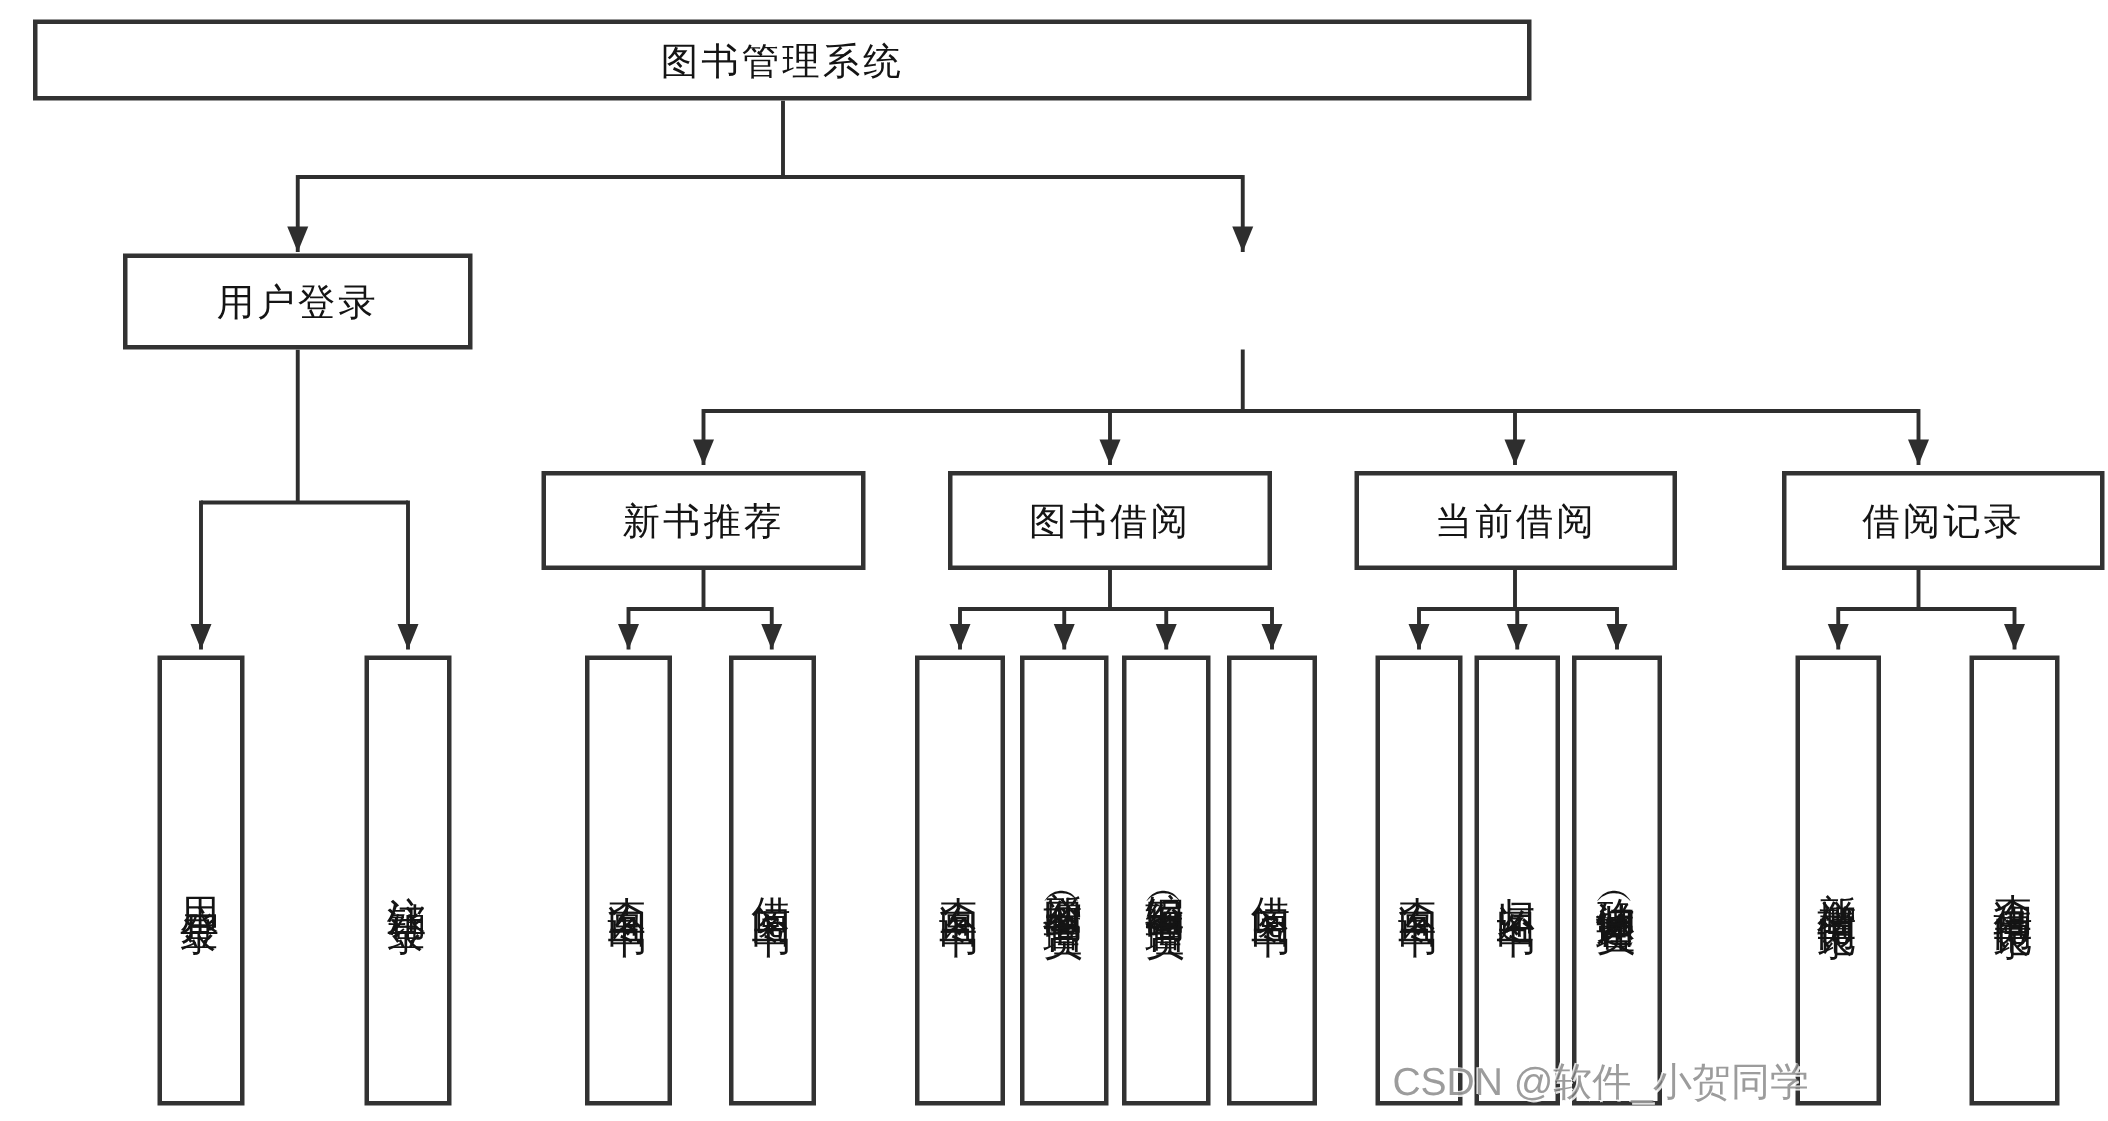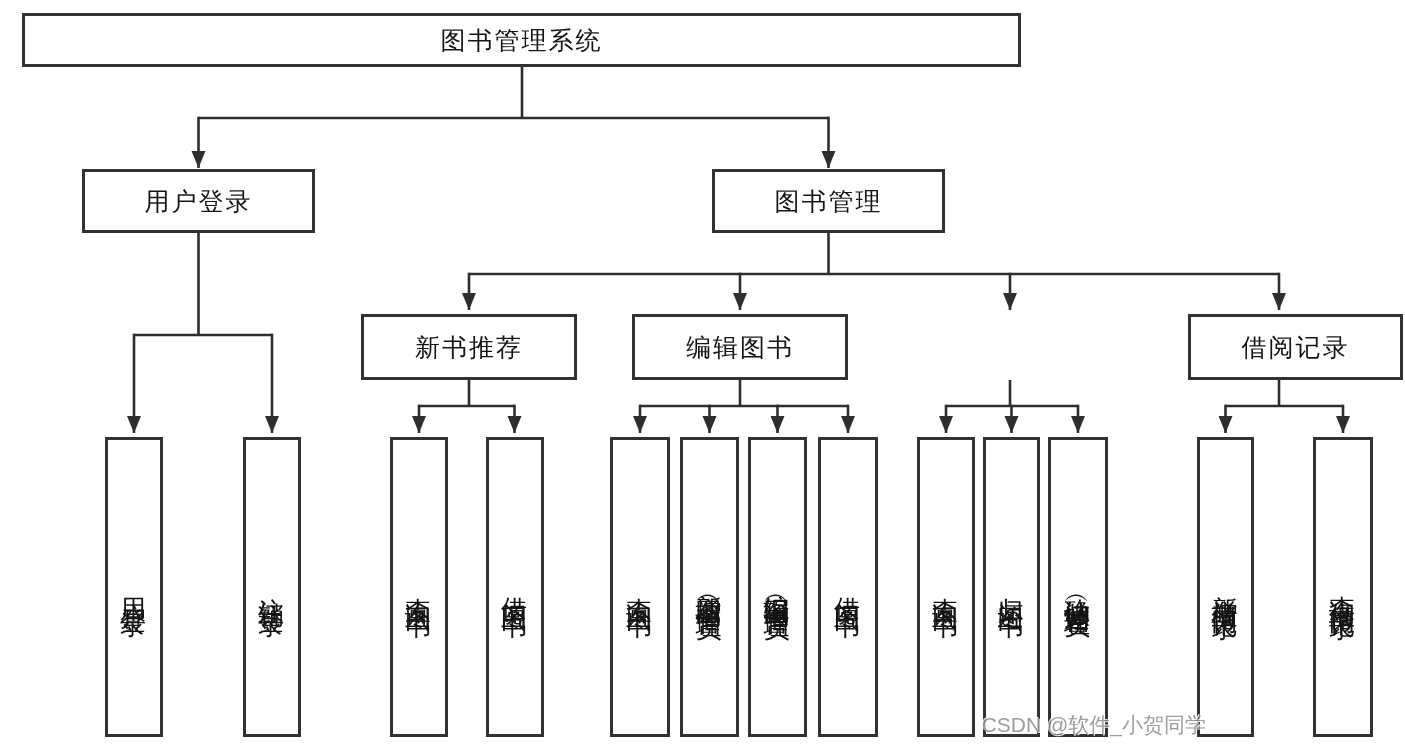--- a/index.html
+++ b/index.html
@@ -40,21 +40,21 @@
     text-orientation: mixed;
     font-size: 26px;
     letter-spacing: 5px;
     white-space: nowrap;
   }
   .watermark {
     position: absolute;
     right: 6px;
     bottom: 8px;
     z-index: 5;
-    font-size: 21px;
+    font-size: 26px;
     color: rgba(128,128,128,0.78);
     text-shadow: 1px 1px 0 rgba(255,255,255,0.85), -1px -1px 0 rgba(255,255,255,0.85);
     white-space: nowrap;
   }
 </style>
 </head>
 <body>
 
 <div class="stage">
 
@@ -108,29 +108,29 @@
     </g>
   </svg>
 
   <div class="node" style="left:22px; top:13px; width:999px; height:54px;">
     <span class="lbl">图书管理系统</span>
   </div>
 
   <div class="node" style="left:82px; top:169px; width:233px; height:64px;">
     <span class="lbl">用户登录</span>
   </div>
-  <div class="node" style="left:712px; top:169px; width:233px; height:64px;">
-    <span class="lbl">图书管理</span>
-  </div>
 
   <div class="node" style="left:361px; top:314px; width:216px; height:66px;text-align:center;">
     <span class="lbl">新书推荐</span>
   </div>
   <div class="node" style="left:632px; top:314px; width:216px; height:66px;">
-    <span class="lbl">编辑图书</span>
+    <span class="lbl">图书借阅</span>
+  </div>
+  <div class="node" style="left:903px; top:314px; width:215px; height:66px;">
+    <span class="lbl">当前借阅</span>
   </div>
   <div class="node" style="left:1172px; top:314px; width:215px; height:66px;margin-left:16px;">
     <span class="lbl">借阅记录</span>
   </div>
 
   <div class="node vbox" style="left:105px; top:437px; width:58px; height:300px;">
     <span class="lbl">用户登录</span>
   </div>
   <div class="node vbox" style="left:243px; top:437px; width:58px; height:300px;">
     <span class="lbl">注销登录</span>

